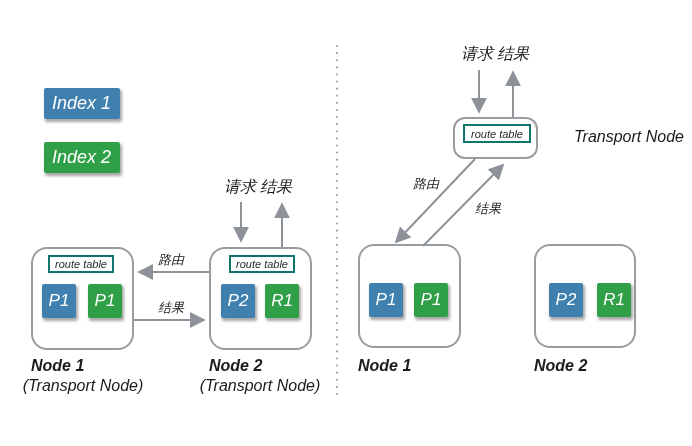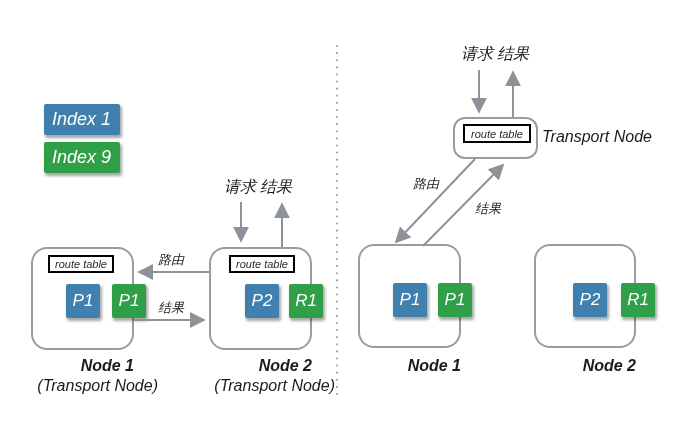--- a/index.html
+++ b/index.html
@@ -12,34 +12,33 @@
   .legend-box{
     width:76px;height:31px;border-radius:2px;color:#ffffff;font-size:18px;
     line-height:31px;padding-left:8px;box-sizing:border-box;z-index:2;
     box-shadow:1.5px 2.5px 3px rgba(0,0,0,0.35);
   }
   .node-box{
     background:#ffffff;border:2px solid #989da2;border-radius:16px;
     box-sizing:border-box;z-index:1;
   }
   .route-table{
-    position:absolute;background:#ffffff;border:2px solid #000000;
+    position:absolute;background:#ffffff;border:2px solid #0f766e;
     box-sizing:border-box;font-size:11px;color:#2b2b2b;
     display:flex;align-items:center;justify-content:center;white-space:nowrap;
   }
   .shard{
     position:absolute;width:34px;height:34px;border-radius:2px;color:#ffffff;
     font-size:17px;display:flex;align-items:center;justify-content:center;
     box-shadow:1.5px 2.5px 3px rgba(0,0,0,0.35);
-    margin-left:24px;
   }
   .cjk-label{font-size:13px;text-align:center;z-index:4;white-space:nowrap;}
-  .node-title{font-size:16px;font-weight:bold;text-align:right;z-index:4;}
-  .node-subtitle{font-size:16px;text-align:right;z-index:4;white-space:nowrap;}
-  .transport-label{font-size:16px;z-index:4;white-space:nowrap;}
+  .node-title{font-size:16px;font-weight:bold;text-align:left;z-index:4;}
+  .node-subtitle{font-size:16px;text-align:center;z-index:4;white-space:nowrap;}
+  .transport-label{font-size:16px;z-index:4;white-space:nowrap;margin-left:32px;}
 </style>
 </head>
 <body>
 
 <div class="canvas">
 
   <svg class="arrow-layer" width="692" height="446" viewBox="0 0 692 446">
     <defs>
       <marker id="ah" viewBox="0 0 10 10" refX="7" refY="5" markerWidth="8" markerHeight="8" orient="auto-start-reverse">
         <path d="M0,0 L10,5 L0,10 z" fill="#8d9399"></path>
@@ -52,22 +51,22 @@
     <line x1="282" y1="247" x2="282" y2="207" stroke="#8d9399" stroke-width="2" marker-end="url(#ah)"></line>
     <line x1="209" y1="272" x2="142" y2="272" stroke="#8d9399" stroke-width="2" marker-end="url(#ah)"></line>
     <line x1="134" y1="320" x2="201" y2="320" stroke="#8d9399" stroke-width="2" marker-end="url(#ah)"></line>
 
     <line x1="479" y1="70" x2="479" y2="109" stroke="#8d9399" stroke-width="2" marker-end="url(#ah)"></line>
     <line x1="513" y1="117" x2="513" y2="75" stroke="#8d9399" stroke-width="2" marker-end="url(#ah)"></line>
     <line x1="475" y1="159" x2="398" y2="240" stroke="#8d9399" stroke-width="2" marker-end="url(#ah)"></line>
     <line x1="423" y1="246" x2="501" y2="167" stroke="#8d9399" stroke-width="2" marker-end="url(#ah)"></line>
   </svg>
 
-  <div class="abs legend-box" style="left: 44px; top: 104px; background: rgb(63, 128, 174);">Index 1</div>
-  <div class="abs legend-box" style="left: 44px; top: 142px; background: rgb(48, 160, 72);">Index 9</div>
+  <div class="abs legend-box" style="left: 44px; top: 88px; background: rgb(63, 128, 174);">Index 1</div>
+  <div class="abs legend-box" style="left: 44px; top: 142px; background: rgb(48, 160, 72);">Index 2</div>
 
   <div class="abs cjk-label" style="left:222px;top:177px;width:36px;font-size:16px;">请求</div>
   <div class="abs cjk-label" style="left:258px;top:177px;width:36px;font-size:16px;">结果</div>
 
   <div class="abs node-box" style="left:31px;top:247px;width:103px;height:103px;">
     <div class="route-table" style="left:15px;top:6px;width:66px;height:18px;">route table</div>
     <div class="shard" style="left: 9px; top: 35px; background: rgb(63, 128, 174);">P1</div>
     <div class="shard" style="left: 55px; top: 35px; background: rgb(48, 160, 72);">P1</div>
   </div>
 

